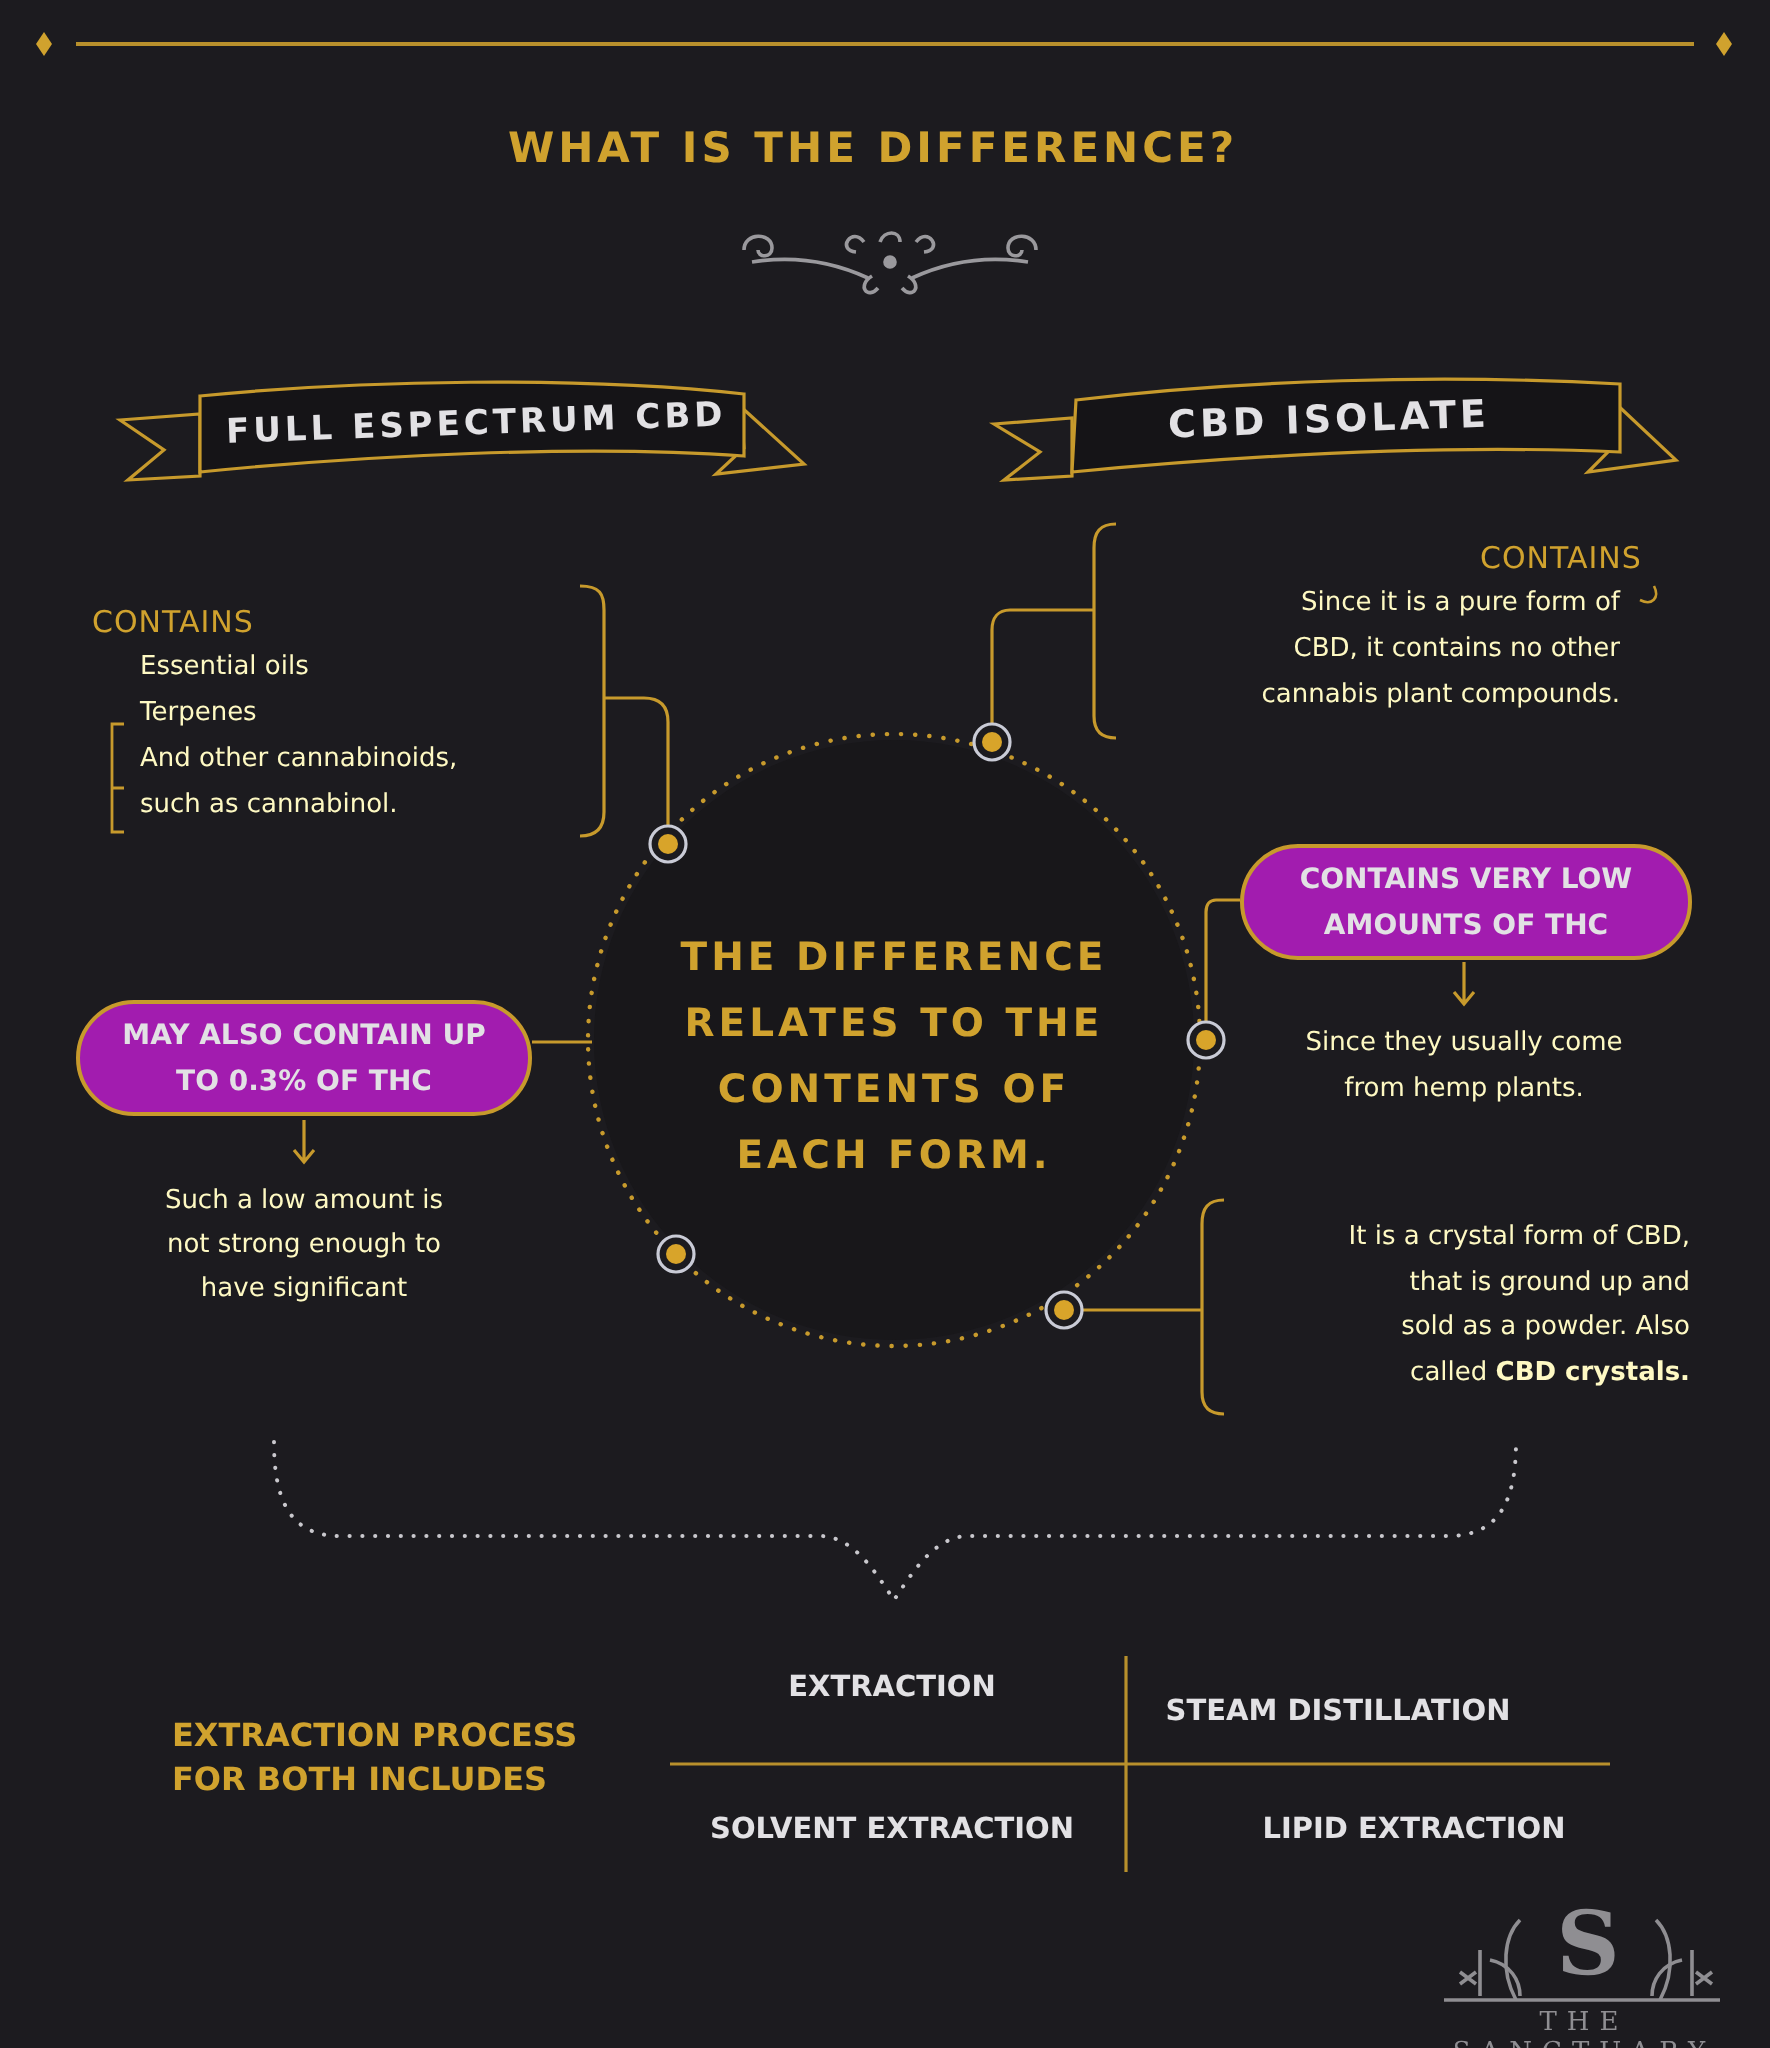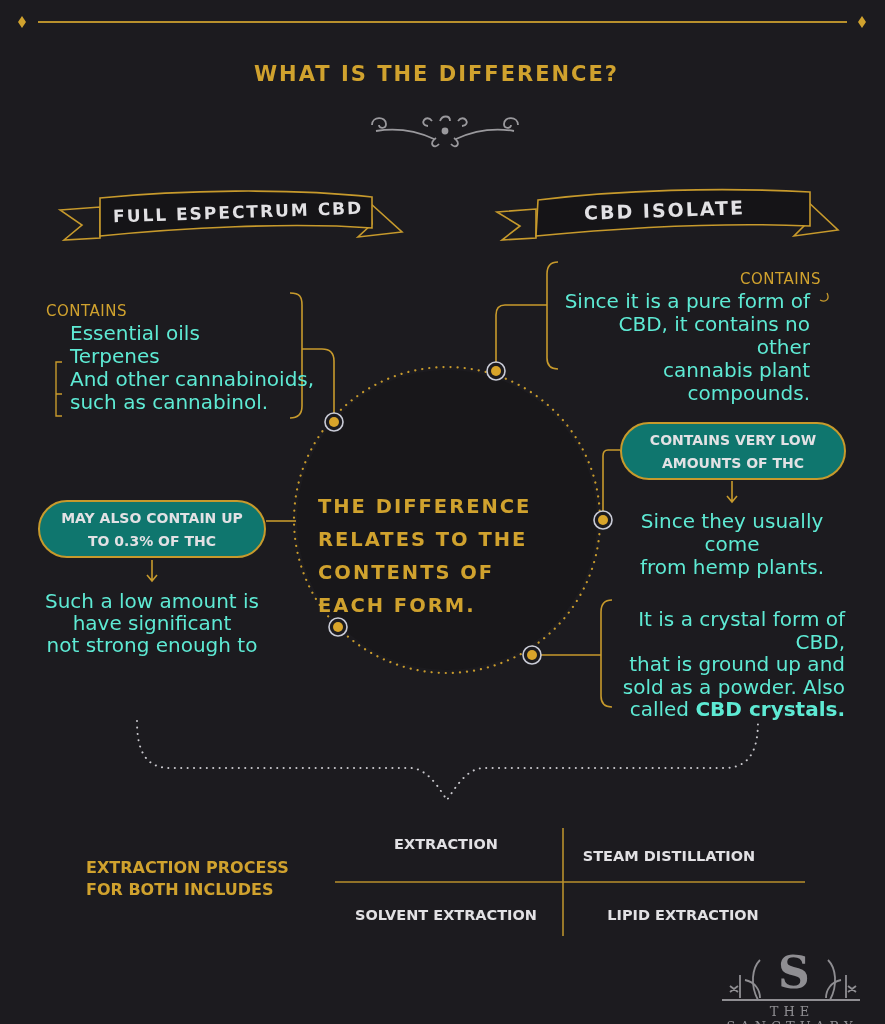--- a/index.html
+++ b/index.html
@@ -13,32 +13,32 @@
   .abs { position:absolute; }
   svg.layer { position:absolute; left:0; top:0; }
   .title {
     left:0; width:873px; top:62px; text-align:center;
     font-size:21px; letter-spacing:2px; color:#d0a22e; font-weight:bold;
   }
   .ribbon-text {
     font-weight:bold; letter-spacing:2px; color:#e2e1e4;
     font-size:17px; white-space:nowrap;
   }
-  .body-text { font-size:20px; line-height:23px; color:#5eead4; }
+  .body-text { font-size:13px; line-height:23px; color:#fef9c3; }
   .label-gold { font-size:15px; color:#d0a22e; letter-spacing:0.5px; }
   .pill {
     border:2px solid #c79a2c; border-radius:32px;
     text-align:center; font-weight:bold; font-size:14px;
     line-height:23px; color:#e2e1e4; box-sizing:border-box;
-    background:#0f766e;
+    background:#a21caf;
   }
   .center-text {
-    left:318px; width:258px; top:462px; text-align:left;
+    left:318px; width:258px; top:462px; text-align:center;
     font-size:19.5px; line-height:33px; font-weight:bold;
-    letter-spacing:2px; color:#d0a22e;margin-top:28px;
+    letter-spacing:2px; color:#d0a22e;
   }
   .extract-label {
     left:86px; top:857px; font-size:16px; line-height:22px;
     font-weight:bold; color:#d0a22e;
   }
   .cell { font-size:14.5px; font-weight:bold; color:#e2e1e4; text-align:center; line-height:23px; }
   .logo-text {
     left:712px; top:1004px; width:160px; text-align:center;
     font-family:"DejaVu Serif", serif; font-size:13px; letter-spacing:5px; color:#8f8e92;
   }
@@ -156,22 +156,22 @@
   <div>CBD, it contains no other</div>
   <div>cannabis plant compounds.</div>
 </div>
 
 <div class="abs pill" style="left:38px;top:500px;width:228px;height:58px;padding-top:5px;">
   <div>MAY ALSO CONTAIN UP</div>
   <div>TO 0.3% OF THC</div>
 </div>
 <div class="abs body-text" style="left:40px;top:590px;width:224px;text-align:center;line-height:22px;">
   <div>Such a low amount is</div>
+  <div>not strong enough to</div>
   <div>have significant</div>
-  <div>not strong enough to</div>
 </div>
 
 <div class="abs pill" style="left:620px;top:422px;width:226px;height:58px;padding-top:5px;">
   <div>CONTAINS VERY LOW</div>
   <div>AMOUNTS OF THC</div>
 </div>
 <div class="abs body-text" style="left:616px;top:510px;width:232px;text-align:center;">
   <div>Since they usually come</div>
   <div>from hemp plants.</div>
 </div>
@@ -192,16 +192,16 @@
 
 <div class="abs extract-label">
   <div>EXTRACTION PROCESS</div>
   <div>FOR BOTH INCLUDES</div>
 </div>
 <div class="abs cell" style="left:340px;top:833px;width:212px;">
   <div>EXTRACTION</div>
 </div>
 <div class="abs cell" style="left:556px;top:845px;width:226px;">STEAM DISTILLATION</div>
 <div class="abs cell" style="left:340px;top:904px;width:212px;">SOLVENT EXTRACTION</div>
-<div class="abs cell" style="left:570px;top:904px;width:226px;">LIPID EXTRACTION</div>
+<div class="abs cell" style="left:594px;top:904px;width:226px;">LIPID EXTRACTION</div>
 
 <div class="abs" style="left:772px;top:948px;width:44px;text-align:center;font-family:'DejaVu Serif',serif;font-size:44px;font-weight:bold;color:#8f8e92;line-height:50px;">S</div>
 <div class="abs logo-text">THE SANCTUARY</div>
 
 </body></html>

